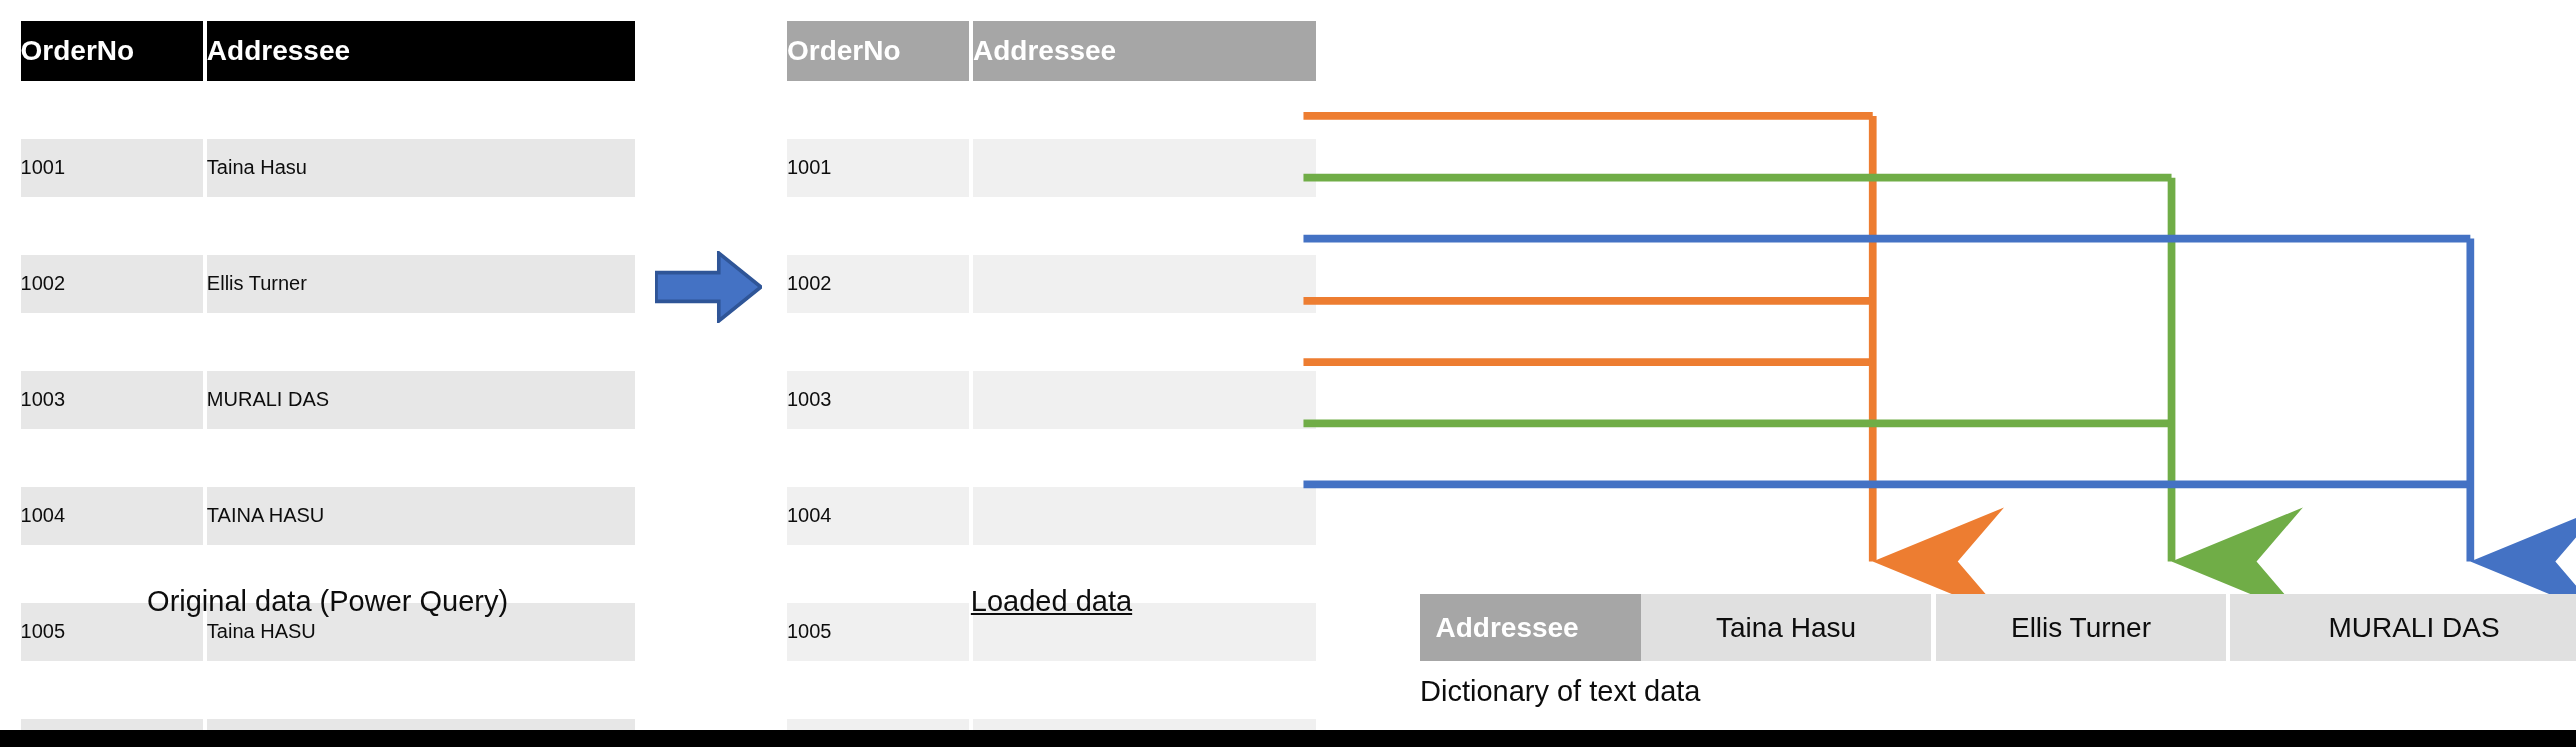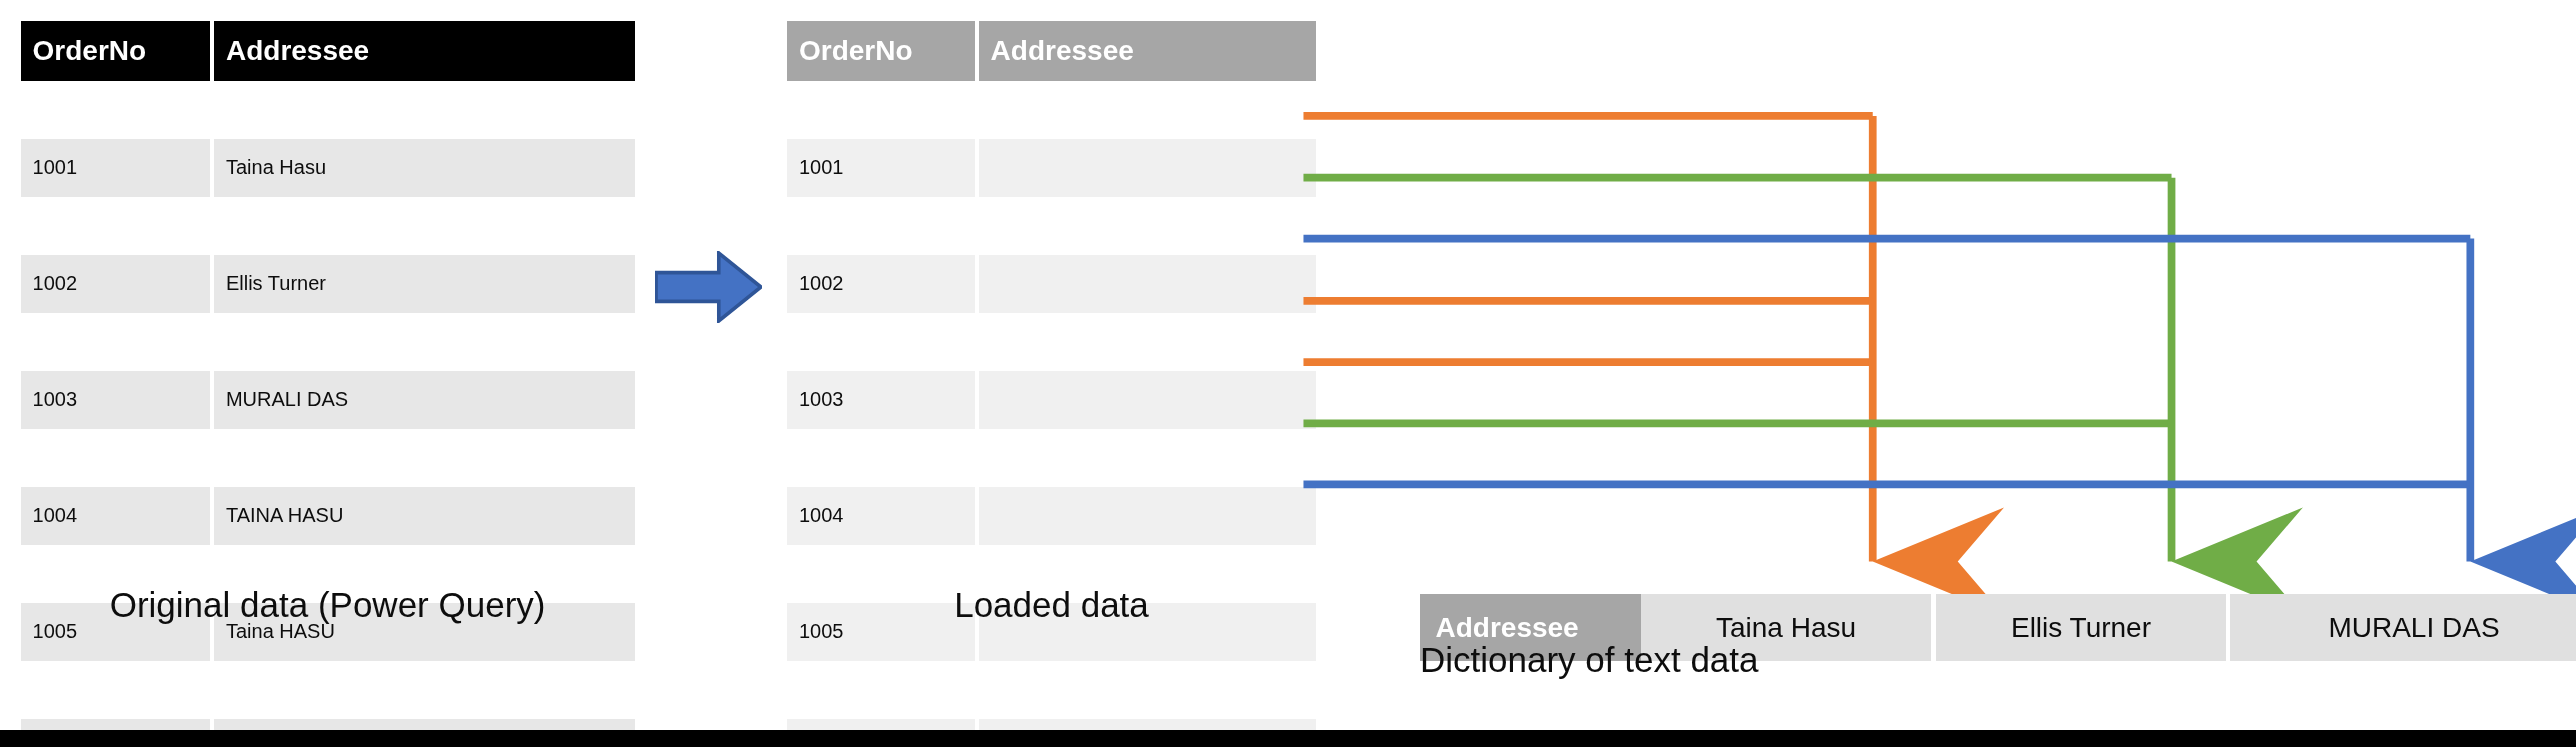--- a/index.html
+++ b/index.html
@@ -4,21 +4,21 @@
 <style>
   html,body{margin:0;padding:0;background:#ffffff;}
   body{width:2626px;height:747px;position:relative;overflow:hidden;
        font-family:"Liberation Sans","DejaVu Sans",sans-serif;}
   .stage{position:absolute;left:0;top:0;width:2626px;height:747px;}
 
   
   .tbl{position:absolute;border-collapse:separate;border-spacing:0;}
   .tbl .hdr{font-weight:bold;color:#ffffff;font-size:28px;}
   .tbl .cell{font-size:20px;color:#0d0d0d;}
-  .tbl td{padding:0 0 0 12px;vertical-align:middle;height:58px;}
+  .tbl td{padding:0 0 0 0;vertical-align:middle;height:58px;}
 
   
   #orig-table{left:20.6px;top:20.6px;width:614px;}
   #orig-table .hdr{background:#000000;}
   #orig-table .cell{background:#e7e7e7;}
   #orig-table .colA{width:183px;}
   #orig-table .colB{width:431px;}
   #orig-table .hdrrow td{height:60px;}
 
   
@@ -26,25 +26,25 @@
   #loaded-table .hdr{background:#a6a6a6;}
   #loaded-table .cell{background:#f0f0f0;}
   #loaded-table .colA{width:183px;}
   #loaded-table .colB{width:346px;}
   #loaded-table .hdrrow td{height:60px;}
 
   .rowgap{height:3.1px;line-height:0;font-size:0;}
   .colgap{width:4.1px;padding:0 !important;background:#ffffff !important;}
 
   
-  .caption{position:absolute;font-size:35px;color:#0d0d0d;text-align:center;
+  .caption{position:absolute;font-size:29px;color:#0d0d0d;text-align:center;
            white-space:nowrap;}
   #caption-original{left:20.6px;top:585px;width:614px;}
-  #caption-loaded{left:787px;top:585px;width:529px;}
-  #caption-dictionary{left:1420px;top:640px;width:464px;text-align:left;}
+  #caption-loaded{left:787px;top:585px;width:529px;text-decoration:underline;}
+  #caption-dictionary{left:1420px;top:675px;width:464px;text-align:left;}
 
   
   #flow-arrow{position:absolute;left:655px;top:251px;width:107px;height:72px;}
 
   
   #connectors{position:absolute;left:0;top:0;width:2626px;height:747px;}
 
   
   #dict-table{position:absolute;left:1420px;top:594px;height:67px;}
   #dict-table .dcell{position:absolute;top:0;height:67px;

